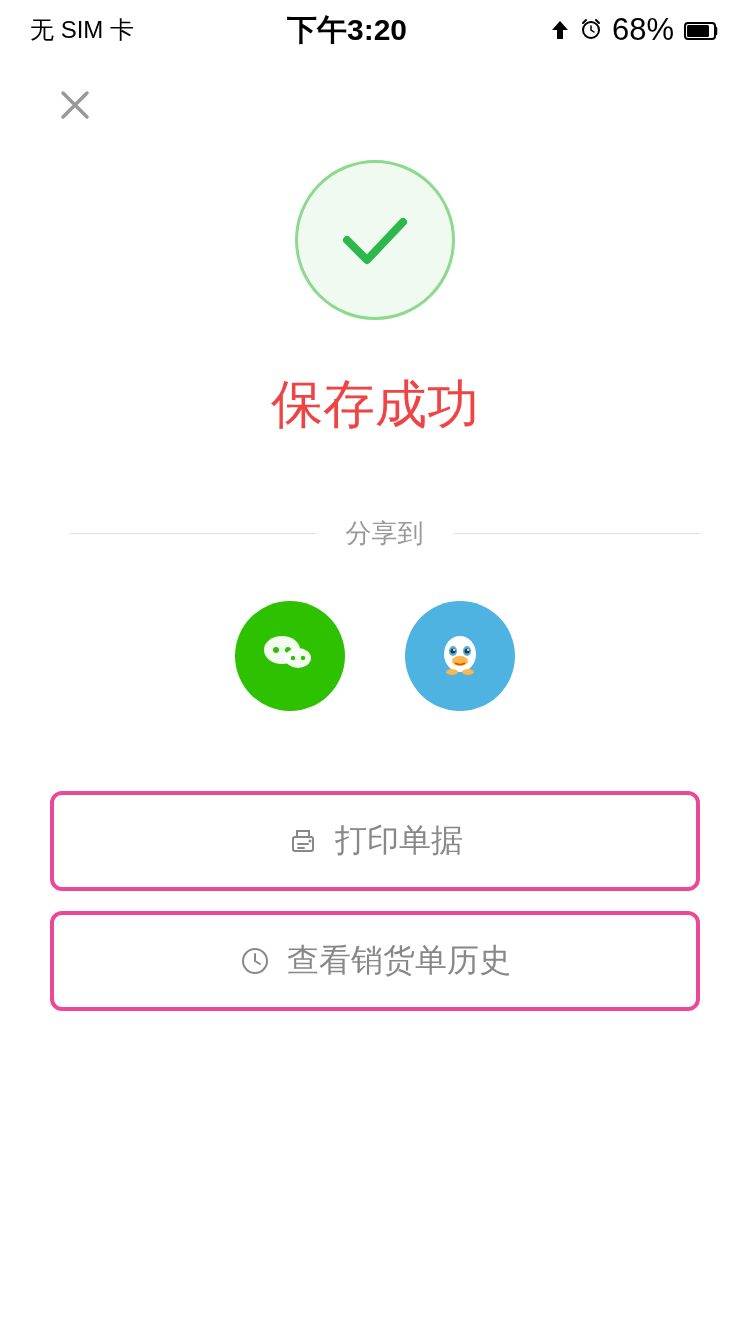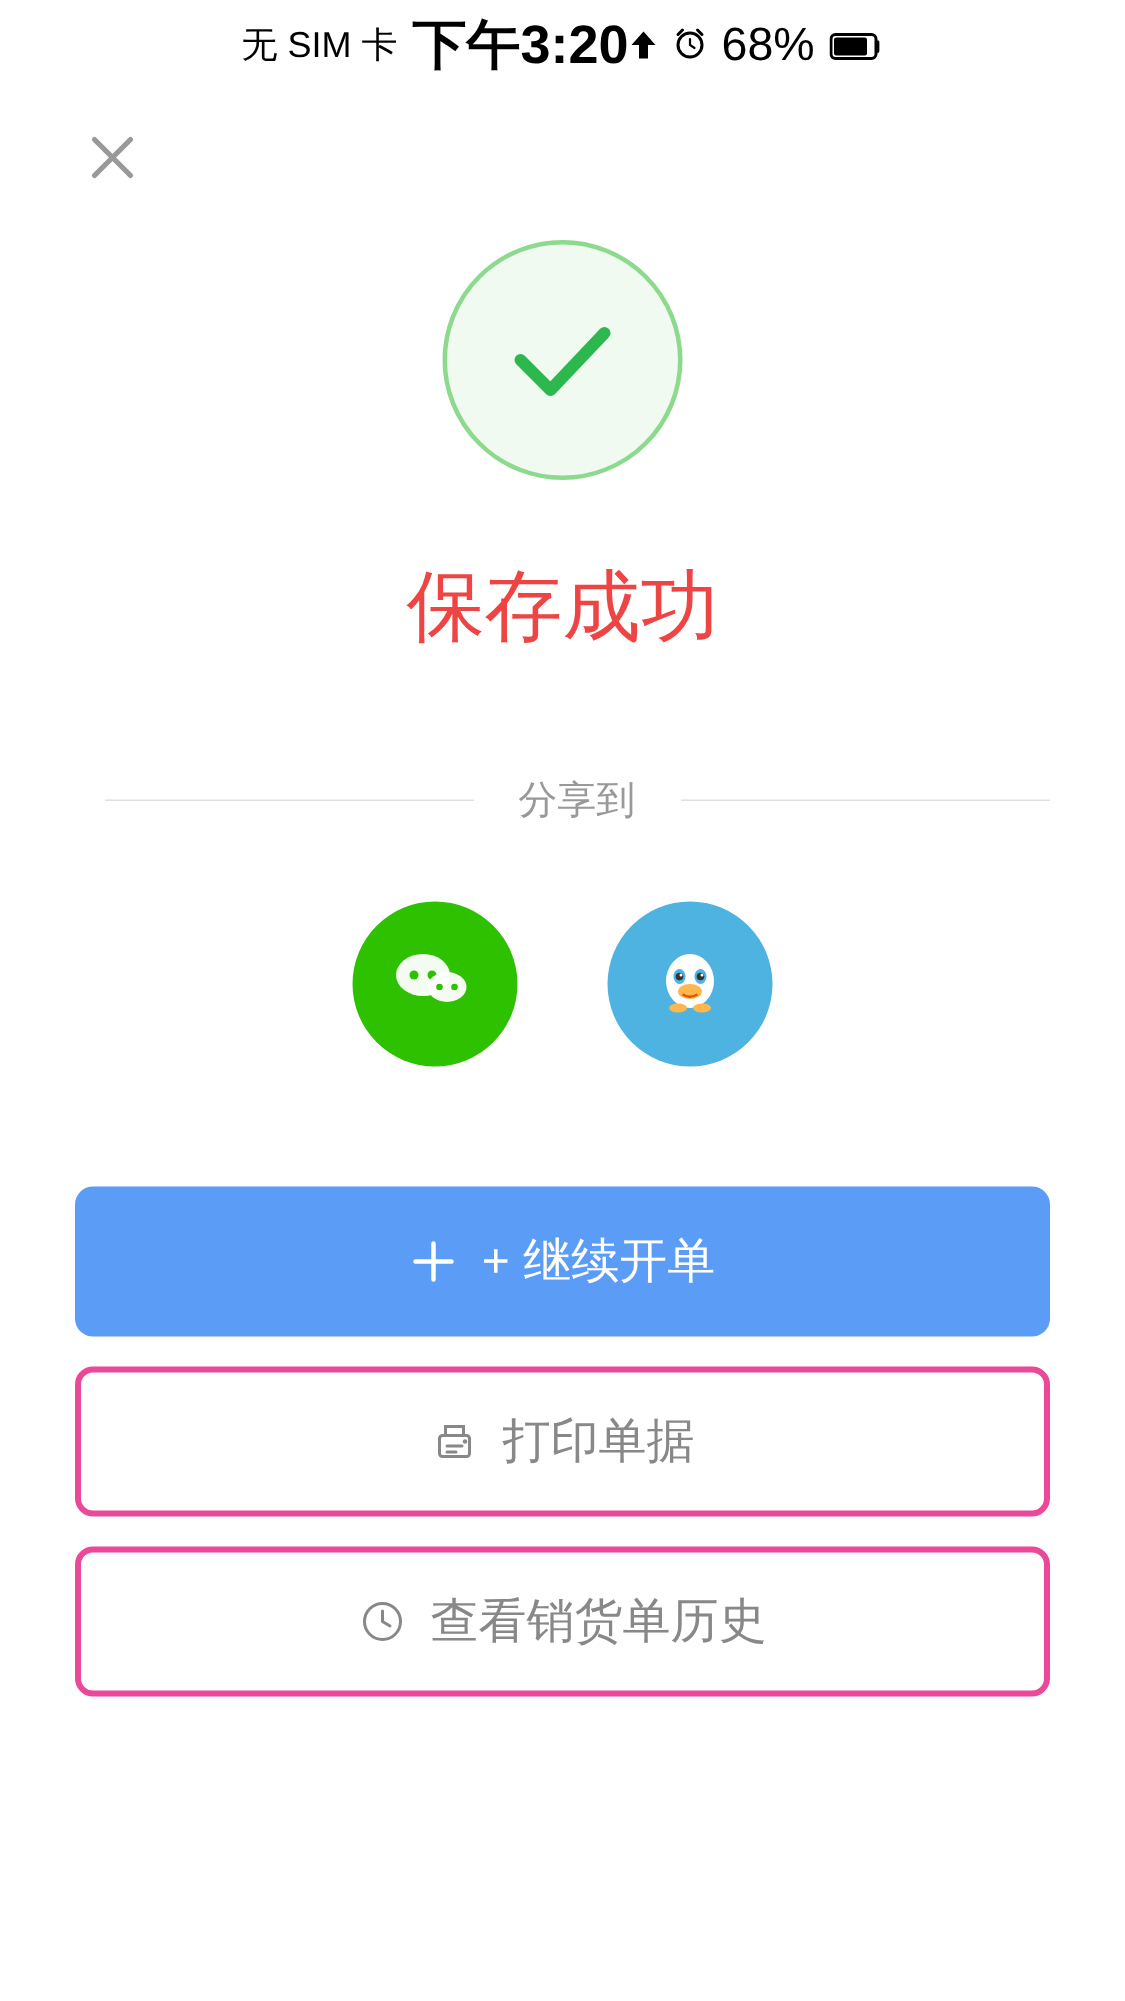--- a/index.html
+++ b/index.html
@@ -14,34 +14,34 @@
       overflow-x: hidden;
     }
 
     
     .status-bar {
       width: 100%;
       height: 60px;
       background: #ffffff;
       display: flex;
       align-items: center;
-      justify-content: center;
+      justify-content: space-between;
       padding: 0 30px;
       font-size: 26px;
       font-weight: 500;
     }
     .status-left {
       display: flex;
       align-items: center;
       gap: 10px;
       font-size: 24px;
       color: #000;
     }
     .status-center {
-      font-size: 36px;
+      font-size: 30px;
       font-weight: 600;
       color: #000;
     }
     .status-right {
       display: flex;
       align-items: center;
       gap: 10px;
       font-size: 31px;
       color: #000;
     }
@@ -267,26 +267,20 @@
         <path d="M25 37 Q30 40 35 37" stroke="#E65100" stroke-width="1.5" fill="none"></path>
 
         <ellipse cx="22" cy="46" rx="6" ry="3" fill="#FFB74D"></ellipse>
         <ellipse cx="38" cy="46" rx="6" ry="3" fill="#FFB74D"></ellipse>
       </svg>
     </div>
   </div>
 
   <div class="action-buttons">
 
-    <button class="btn btn-primary">
-      <svg width="32" height="32" viewBox="0 0 32 32" fill="none">
-        <path d="M16 4V28M4 16H28" stroke="white" stroke-width="3" stroke-linecap="round"></path>
-      </svg>
-      <span>+ 继续开单</span>
-    </button>
 
     <button class="btn btn-secondary">
       <svg width="32" height="32" viewBox="0 0 32 32" fill="none">
         <rect x="6" y="12" width="20" height="14" rx="2" stroke="#888" stroke-width="2"></rect>
         <path d="M10 12V6H22V12" stroke="#888" stroke-width="2"></path>
         <rect x="10" y="18" width="12" height="2" rx="1" fill="#888"></rect>
         <rect x="10" y="22" width="8" height="2" rx="1" fill="#888"></rect>
         <circle cx="23" cy="16" r="1.5" fill="#888"></circle>
       </svg>
       <span>打印单据</span>

